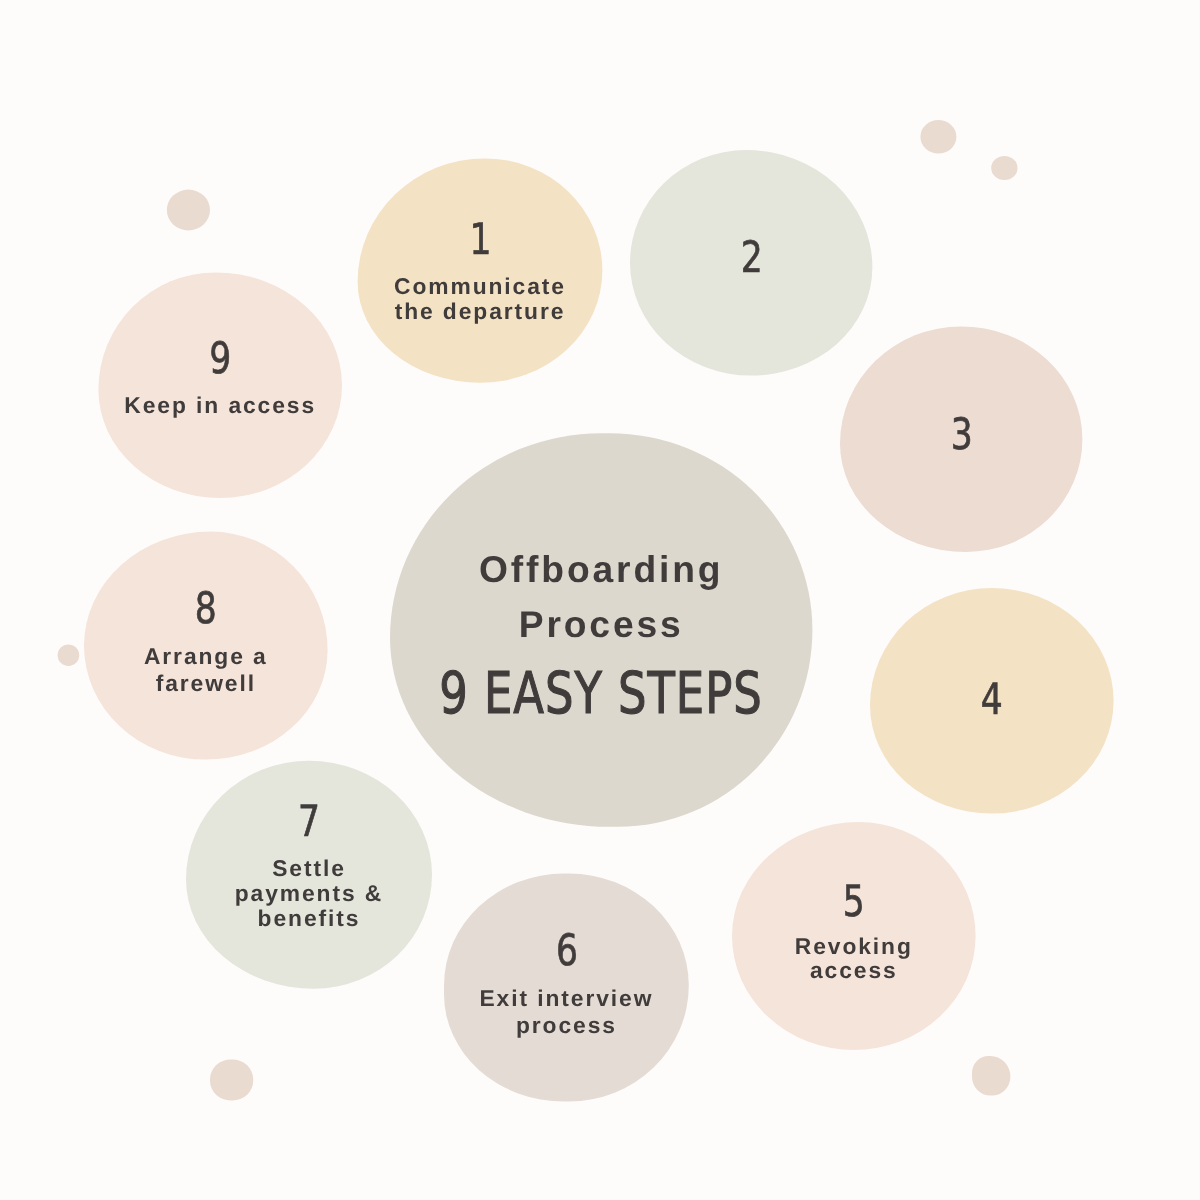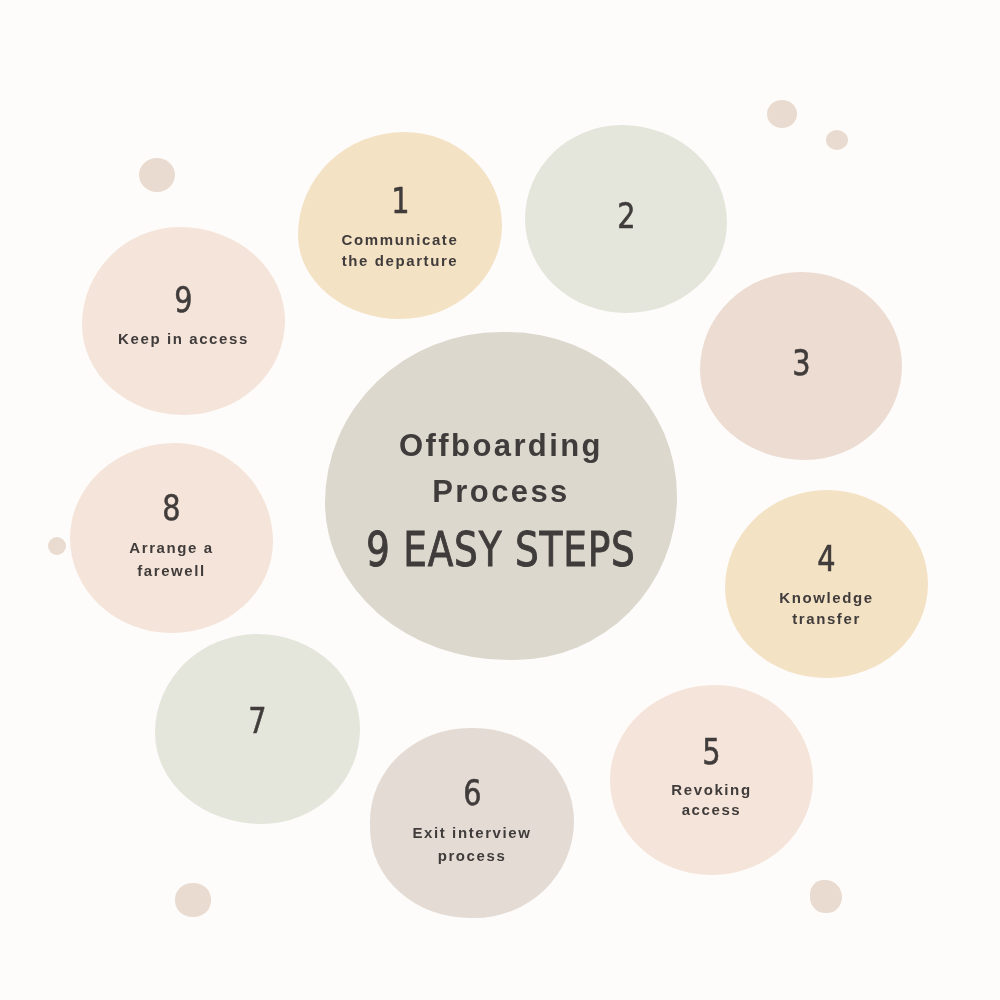--- a/index.html
+++ b/index.html
@@ -16,21 +16,21 @@
     box-sizing: border-box;
   }
   .num {
     font-family: "DejaVu Sans", sans-serif;
     font-size: 36px; line-height: 40px; font-weight: normal;
     color: #403c3b;
     transform: scaleX(0.8);
     -webkit-text-stroke: 0.6px #403c3b;
   }
   .label {
-    font-weight: bold; font-size: 15px; line-height: 21px;
+    font-weight: bold; font-size: 19px; line-height: 21px;
     letter-spacing: 1.6px; color: #403c3b;
     white-space: pre-line;
     margin-top: 8px;
   }
   .dot { position: absolute; background: #e9dbd0; border-radius: 50%; }
   .center-title {
     font-weight: bold; font-size: 31px; line-height: 46px; letter-spacing: 2.4px;
     white-space: pre-line; color: #403c3b;
   }
   .center-sub {
@@ -44,21 +44,21 @@
 </head>
 <body>
 
 <div class="dot" style="left:139px;top:158px;width:36px;height:34px;"></div>
 <div class="dot" style="left:767px;top:100px;width:30px;height:28px;"></div>
 <div class="dot" style="left:826px;top:130px;width:22px;height:20px;"></div>
 <div class="dot" style="left:48px;top:537px;width:18px;height:18px;"></div>
 <div class="dot" style="left:175px;top:883px;width:36px;height:34px;border-radius:48%;"></div>
 <div class="dot" style="left:810px;top:880px;width:32px;height:33px;border-radius:45% 55% 50% 50%;"></div>
 
-<div class="blob" style="left:325px;top:332px;width:352px;height:328px;background:#dcd8ce;border-radius:50% 48% 46% 52% / 52% 50% 50% 48%;padding-top:10px;">
+<div class="blob" style="left:325px;top:361px;width:352px;height:328px;background:#dcd8ce;border-radius:50% 48% 46% 52% / 52% 50% 50% 48%;padding-top:10px;">
   <div class="center-title">Offboarding
 Process</div>
   <div class="center-sub">9 EASY STEPS</div>
 </div>
 
 <div class="blob" style="left:298px;top:132px;width:204px;height:187px;background:#f4e2c5;border-radius:52% 48% 50% 50% / 55% 50% 50% 45%;">
   <div class="num">1</div>
   <div class="label">Communicate
 the departure</div>
 </div>
@@ -66,38 +66,39 @@
 <div class="blob" style="left:525px;top:125px;width:202px;height:188px;background:#e4e6dc;border-radius:48% 52% 50% 50% / 50% 52% 48% 50%;padding-bottom:6px;">
   <div class="num">2</div>
 </div>
 
 <div class="blob" style="left:700px;top:272px;width:202px;height:188px;background:#ecdcd2;border-radius:50% 50% 48% 52% / 52% 50% 50% 48%;padding-bottom:6px;">
   <div class="num">3</div>
 </div>
 
 <div class="blob" style="left:725px;top:490px;width:203px;height:188px;background:#f4e2c5;border-radius:50% 50% 50% 50% / 52% 50% 50% 48%;">
   <div class="num">4</div>
-  <div class="label">Knowledge
-transfer</div>
 </div>
 
 <div class="blob" style="left:610px;top:685px;width:203px;height:190px;background:#f5e4d9;border-radius:52% 48% 50% 50% / 50% 50% 50% 50%;padding-bottom:8px;">
   <div class="num">5</div>
   <div class="label" style="line-height:20px;">Revoking
 access</div>
 </div>
 
 <div class="blob" style="left:370px;top:728px;width:204px;height:190px;background:#e4dbd4;border-radius:50% 50% 50% 50% / 50% 50% 52% 48%;padding-bottom:6px;">
   <div class="num">6</div>
   <div class="label" style="line-height:23px;">Exit interview
 process</div>
 </div>
 
 <div class="blob" style="left:155px;top:634px;width:205px;height:190px;background:#e4e6dc;border-radius:50% 50% 48% 52% / 52% 50% 50% 48%;padding-bottom:16px;">
   <div class="num">7</div>
+  <div class="label" style="line-height:21px;">Settle
+payments &amp;
+benefits</div>
 </div>
 
 <div class="blob" style="left:70px;top:443px;width:203px;height:190px;background:#f5e4d9;border-radius:52% 48% 50% 50% / 50% 52% 48% 50%;padding-bottom:6px;">
   <div class="num">8</div>
   <div class="label" style="line-height:23px;text-align:center;">Arrange a
 farewell</div>
 </div>
 
 <div class="blob" style="left:82px;top:227px;width:203px;height:188px;background:#f5e4d9;border-radius:48% 52% 50% 50% / 52% 50% 50% 48%;padding-bottom:14px;">
   <div class="num">9</div>

